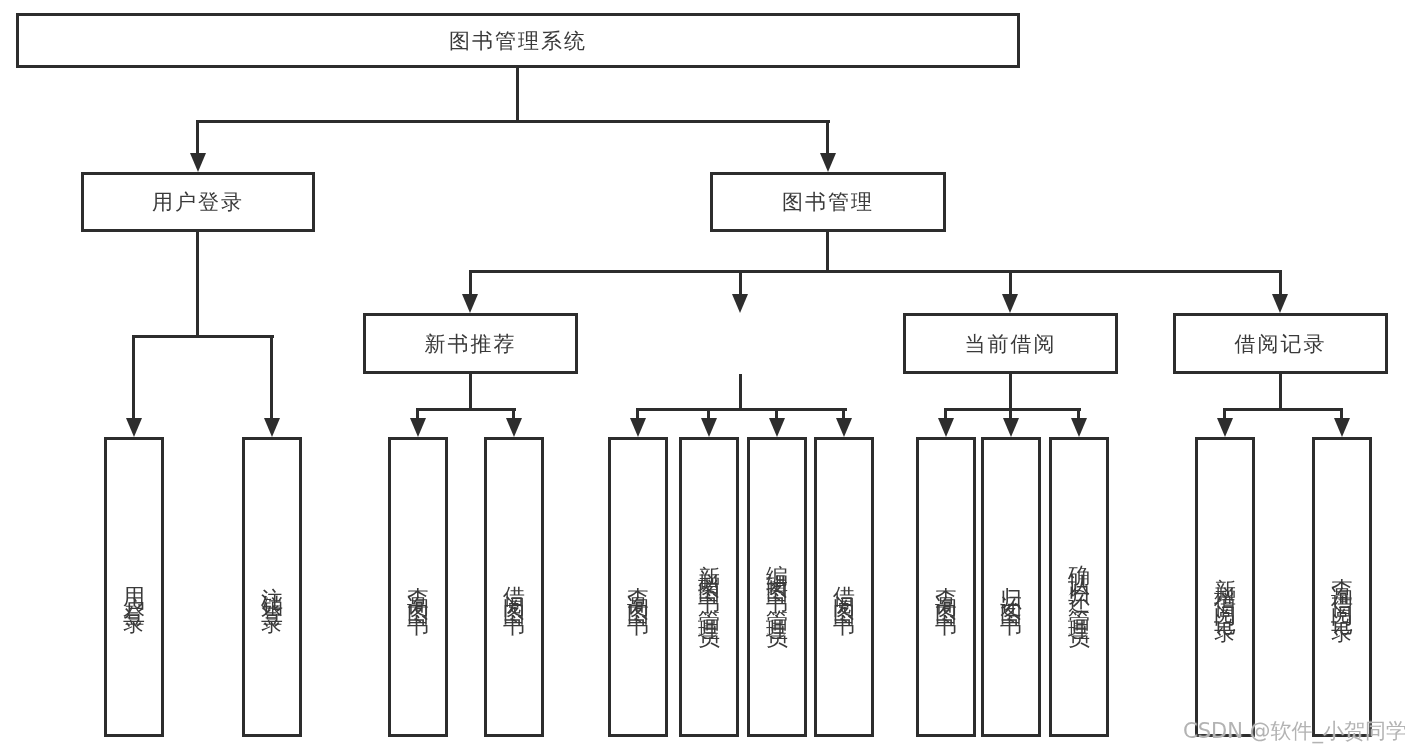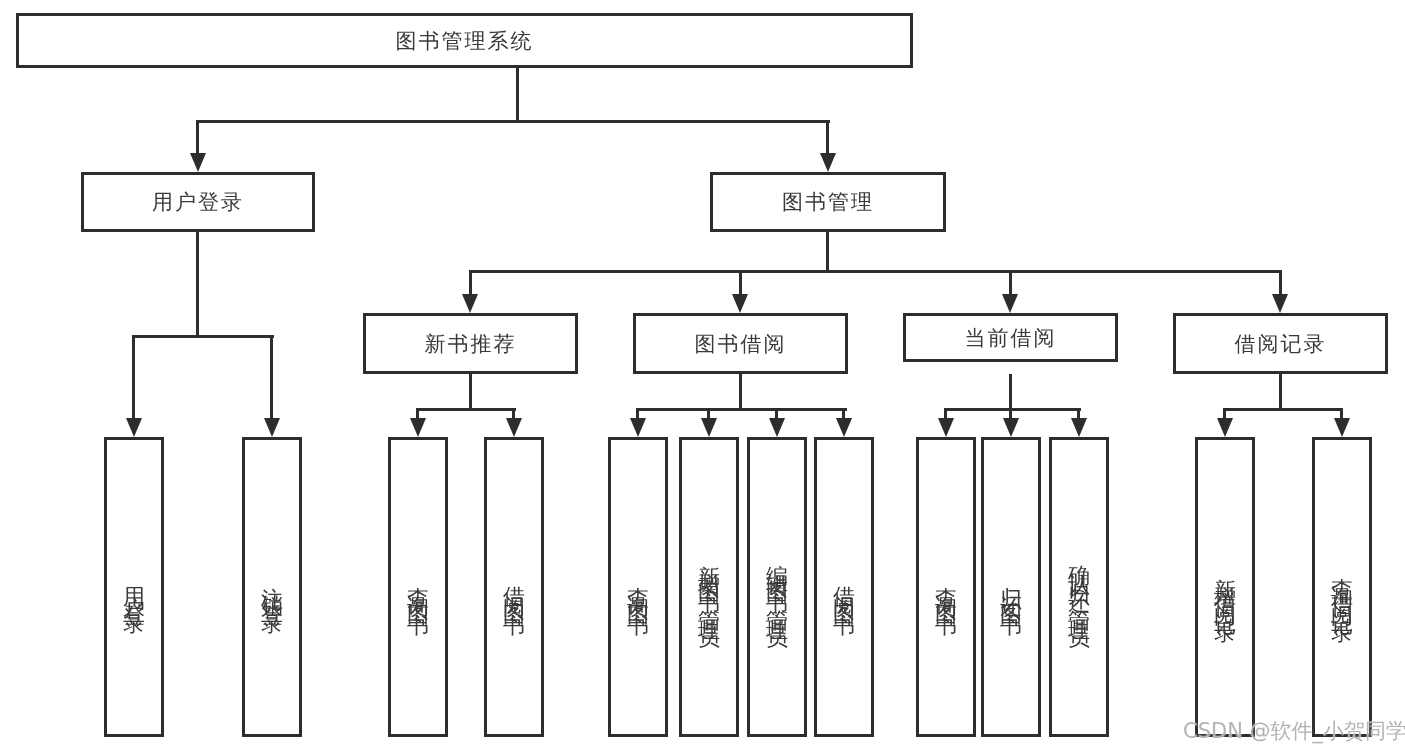--- a/index.html
+++ b/index.html
@@ -47,21 +47,21 @@
     color:#b3b3b3;
     text-shadow:0 0 2px #ffffff;
     white-space:nowrap;
   }
 </style>
 </head>
 <body>
 
 <div id="canvas">
 
-  <div class="box" style="left:16px;top:13px;width:897px;height:55px;">
+  <div class="box" style="left:16px;top:13px;width:1004px;height:55px;">
     <span class="hlabel">图书管理系统</span>
   </div>
 
   <div class="vline" style="left:516px;top:68px;height:54px;"></div>
   <div class="hline" style="left:196px;top:120px;width:634px;"></div>
   <div class="vline" style="left:196px;top:120px;height:34px;"></div>
   <div class="arrow" style="left:190px;top:153px;"></div>
   <div class="vline" style="left:826px;top:120px;height:34px;"></div>
   <div class="arrow" style="left:820px;top:153px;"></div>
 
@@ -86,24 +86,21 @@
   <div class="vline" style="left:739px;top:270px;height:26px;"></div>
   <div class="arrow" style="left:732px;top:294px;"></div>
   <div class="vline" style="left:1009px;top:270px;height:26px;"></div>
   <div class="arrow" style="left:1002px;top:294px;"></div>
   <div class="vline" style="left:1279px;top:270px;height:26px;"></div>
   <div class="arrow" style="left:1272px;top:294px;"></div>
 
   <div class="box" style="left:363px;top:313px;width:215px;height:61px;">
     <span class="hlabel">新书推荐</span>
   </div>
-  <div class="box" style="left:633px;top:313px;width:215px;height:61px;">
-    <span class="hlabel">图书借阅</span>
-  </div>
-  <div class="box" style="left:903px;top:313px;width:215px;height:49px;">
+  <div class="box" style="left:903px;top:313px;width:215px;height:61px;">
     <span class="hlabel">当前借阅</span>
   </div>
   <div class="box" style="left:1173px;top:313px;width:215px;height:61px;">
     <span class="hlabel">借阅记录</span>
   </div>
 
   <div class="vline" style="left:469px;top:374px;height:37px;"></div>
   <div class="hline" style="left:416px;top:408px;width:100px;"></div>
   <div class="vline" style="left:416px;top:408px;height:12px;"></div>
   <div class="arrow" style="left:410px;top:418px;"></div>

